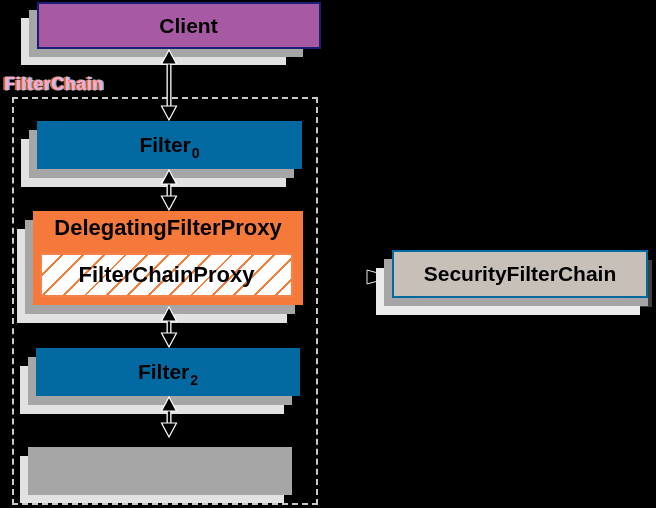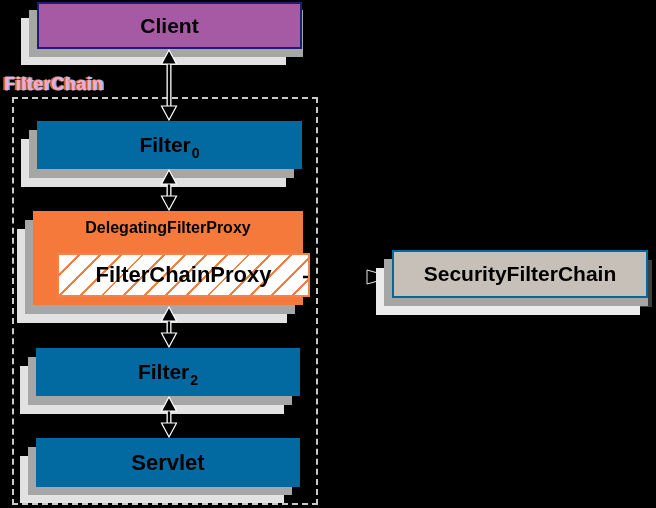--- a/index.html
+++ b/index.html
@@ -9,28 +9,28 @@
   }
   .layer { position:absolute; }
   .node {
     position:absolute; display:flex; align-items:center; justify-content:center;
     font-weight:bold; color:#000;
   }
   .shadow-mid   { background:#a6a6a6; }
   .shadow-light { background:#e2e2e2; }
   .shadow-dark  { background:#3f3f3f; }
 
-  .client-box { background:#a55aa3; border:2px solid #1c1d75; font-size:21px; }
+  .client-box { background:#a55aa3; border:2px solid #1c1d75; font-size:21px;padding-left:19px; }
   .orange-box { background:#0369a1; font-size:21px; }
 
   .dfp-box { background:#f4793b; }
   .dfp-title {
     position:absolute; top:0; left:0; right:0; height:34px;
     display:flex; align-items:center; justify-content:center;
-    font-weight:bold; font-size:16px; color:#000;border-radius:19px;
+    font-weight:bold; font-size:22px; color:#000;border-radius:19px;
   }
   .fcp-box {
     position:absolute;
     background:
       repeating-linear-gradient(135deg, rgba(0,0,0,0) 0px, rgba(0,0,0,0) 13px, #f08040 13px, #f08040 15px),
       #ffffff;
     border:2px solid #f5824a;
     display:flex; align-items:center; justify-content:center;
     font-weight:bold; font-size:22px; color:#000;
   }
@@ -89,21 +89,21 @@
     <polygon points="12,1 4.5,15 19.5,15" fill="#000000" stroke="#ffffff" stroke-width="1.2"></polygon>
     <polygon points="12,41 4.5,27 19.5,27" fill="#000000" stroke="#ffffff" stroke-width="1.2"></polygon>
   </svg>
 
   <div class="layer shadow-light" style="left:17px; top:229px; width:270px; height:94px;"></div>
   <div class="layer shadow-mid" style="left:25px; top:220px; width:270px; height:94px;"></div>
   <div class="node dfp-box" style="left:33px; top:211px; width:270px; height:94px;">
     <div class="dfp-title">DelegatingFilterProxy</div>
   </div>
 
-  <div class="fcp-box" style="left:40px; top:253px; width:249px; height:40px;margin-left:17px;">
+  <div class="fcp-box" style="left:40px; top:253px; width:249px; height:40px;">
     <span>FilterChainProxy</span>
   </div>
 
   <svg class="arrow" style="left:300px; top:266px;" width="94" height="22" viewBox="0 0 94 22">
     <line x1="3" y1="11" x2="68" y2="11" stroke="#000000" stroke-width="2.4" stroke-dasharray="5,5"></line>
     <polygon points="92,11 67,4 67,18" fill="#000000" stroke="#e8e8e8" stroke-width="1"></polygon>
   </svg>
 
   <svg class="arrow" style="left:157px; top:306px;" width="24" height="42" viewBox="0 0 24 42">
     <line x1="12" y1="12" x2="12" y2="30" stroke="#ffffff" stroke-width="5"></line>
@@ -121,23 +121,20 @@
 
   <svg class="arrow" style="left:157px; top:396px;" width="24" height="42" viewBox="0 0 24 42">
     <line x1="12" y1="12" x2="12" y2="30" stroke="#ffffff" stroke-width="5"></line>
     <line x1="12" y1="12" x2="12" y2="30" stroke="#000000" stroke-width="2.4"></line>
     <polygon points="12,1 4.5,15 19.5,15" fill="#000000" stroke="#ffffff" stroke-width="1.2"></polygon>
     <polygon points="12,41 4.5,27 19.5,27" fill="#000000" stroke="#ffffff" stroke-width="1.2"></polygon>
   </svg>
 
   <div class="layer shadow-light" style="left:20px; top:456px; width:264px; height:47px;"></div>
   <div class="layer shadow-mid" style="left:28px; top:447px; width:264px; height:48px;"></div>
-  <div class="node orange-box" style="left:36px; top:438px; width:264px; height:49px; font-size:22px;">
-    <span>Servlet</span>
-  </div>
 
   <div class="layer shadow-dark" style="left:398px; top:260px; width:254px; height:47px;"></div>
   <div class="layer shadow-light" style="left:376px; top:268px; width:264px; height:47px; background:#ececec;"></div>
   <div class="layer shadow-mid" style="left:384px; top:259px; width:264px; height:47px;"></div>
   <div class="node sfc-box" style="left:392px; top:250px; width:252px; height:44px;">
     <span>SecurityFilterChain</span>
   </div>
 
 </div>
 

